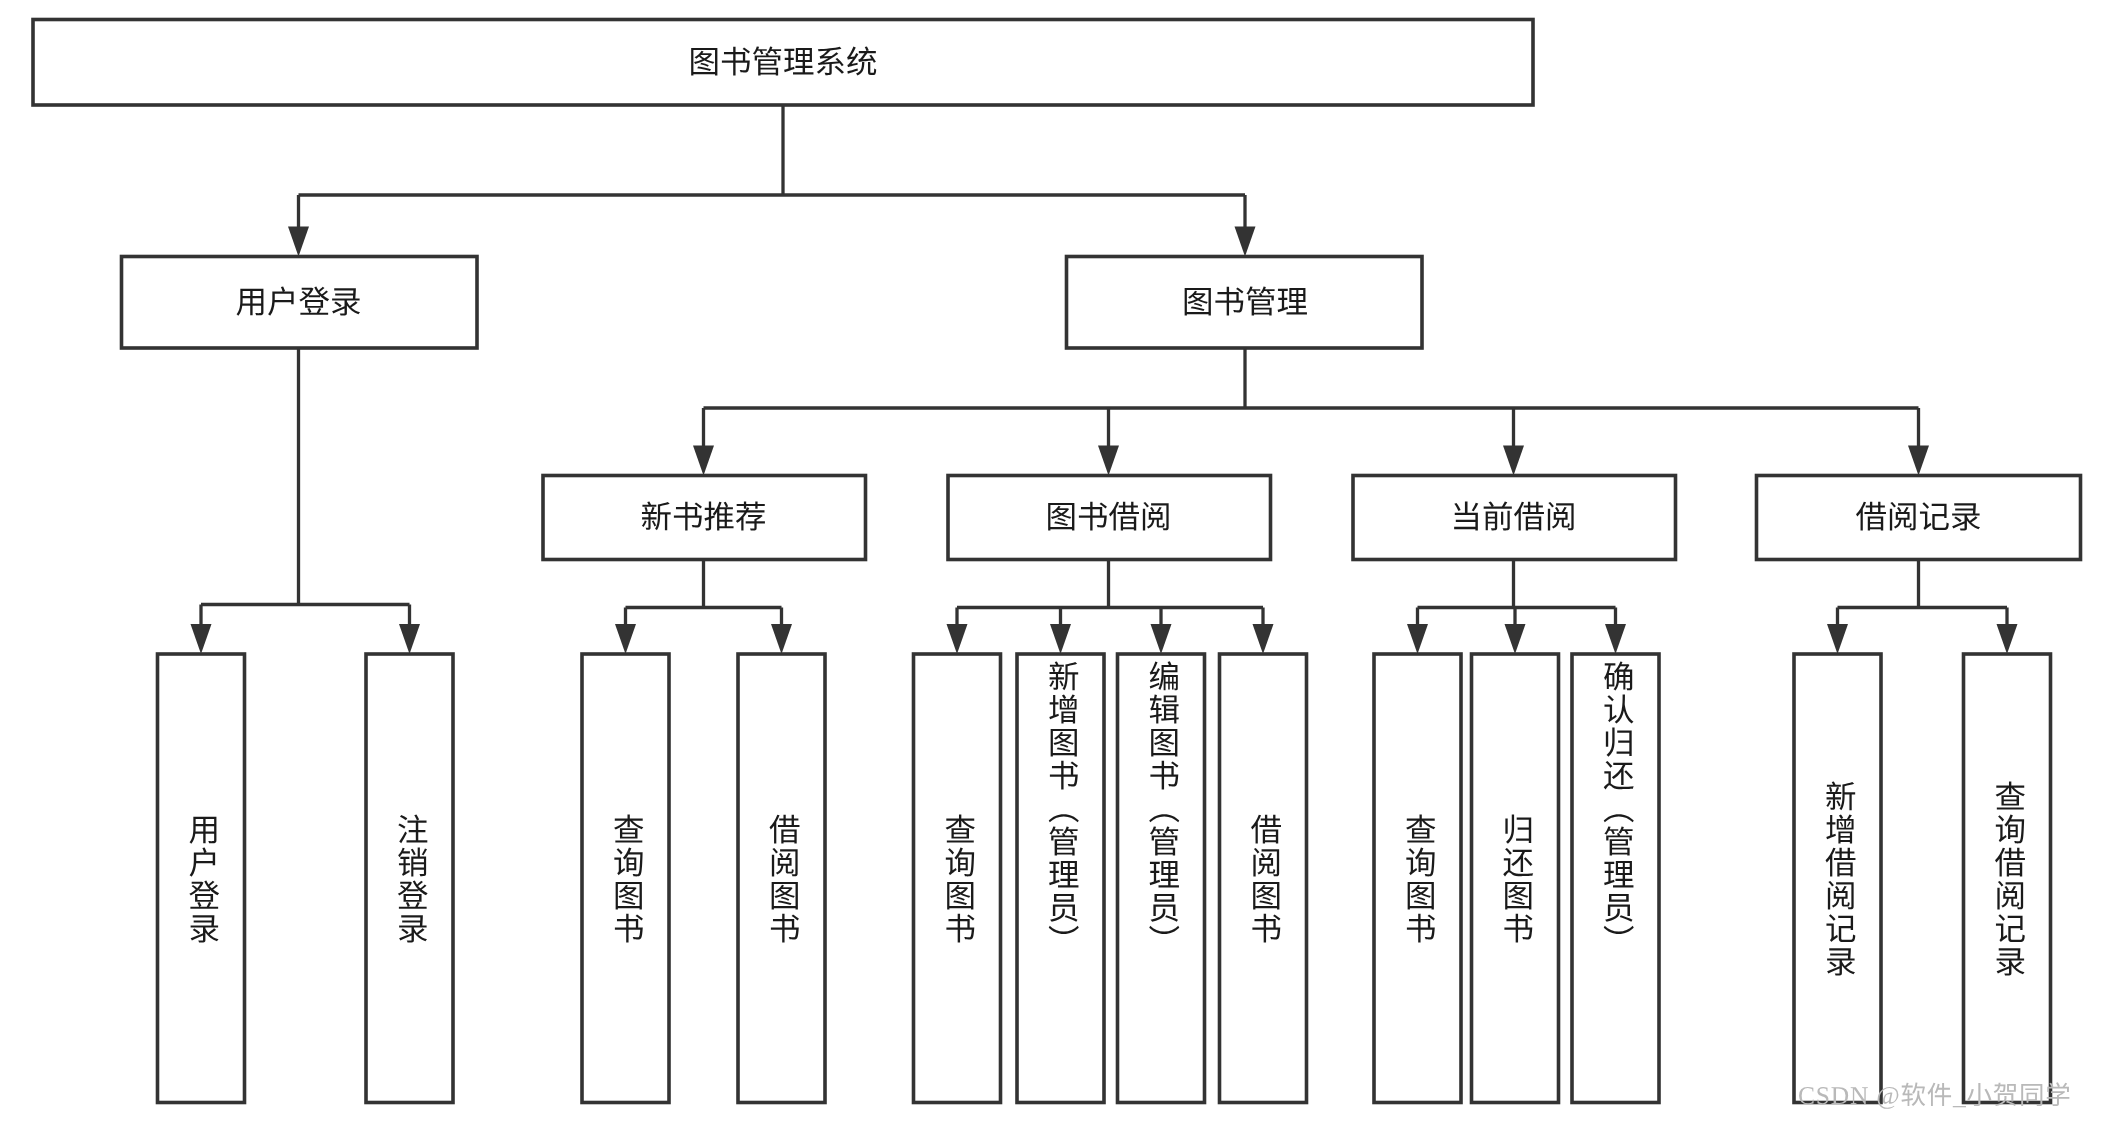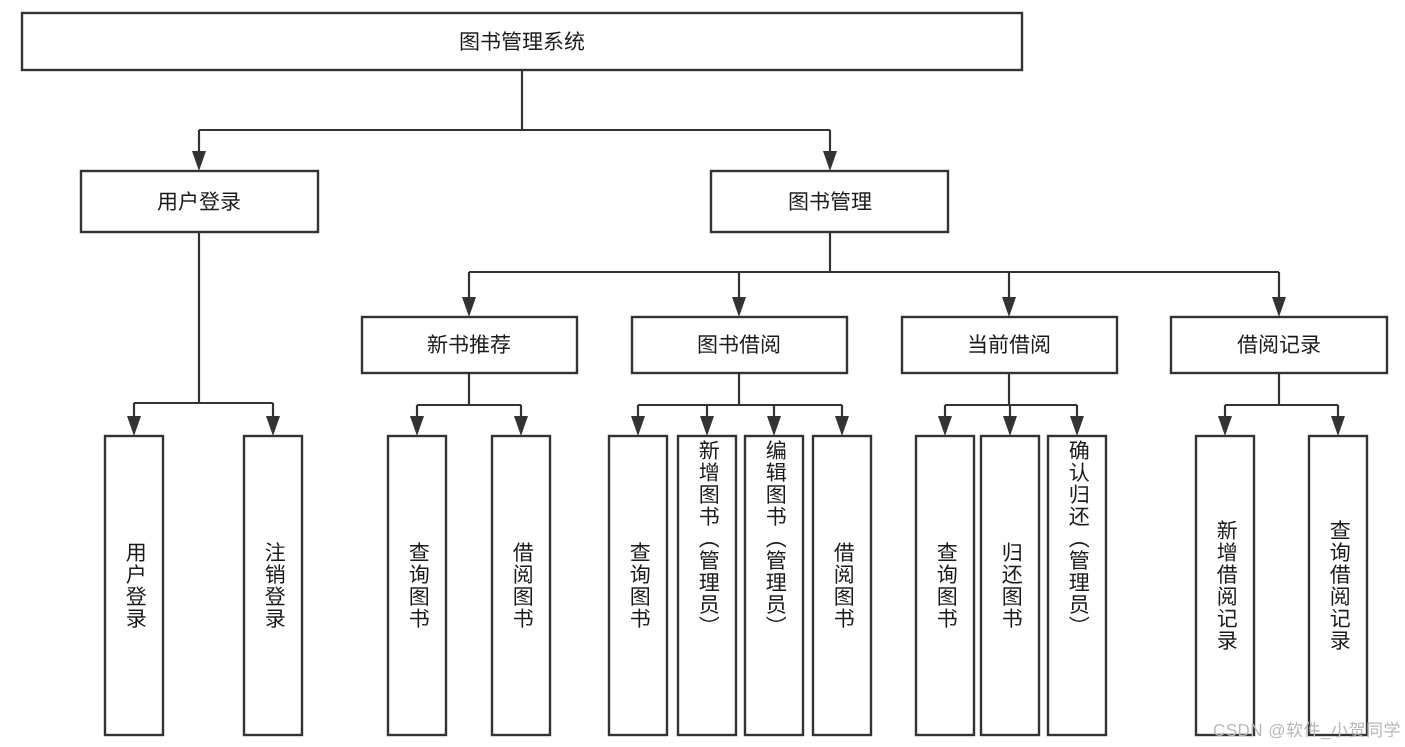--- a/index.html
+++ b/index.html
@@ -71,23 +71,23 @@
     justify-content: center;
     white-space: nowrap;
     box-sizing: border-box;
   }
   .leaf-label.top-aligned {
     justify-content: flex-start;
     padding-top: 4px;
   }
   .watermark {
     position: absolute;
-    right: 4px;
+    right: 24px;
     bottom: 6px;
-    font-family: Liberation Sans, sans-serif;
+    font-family: Liberation Serif, serif;
     font-size: 17px;
     color: #b9b9b9;
     letter-spacing: 0.5px;
     white-space: nowrap;
     user-select: none;
   }
 </style>
 </head>
 <body>
 

